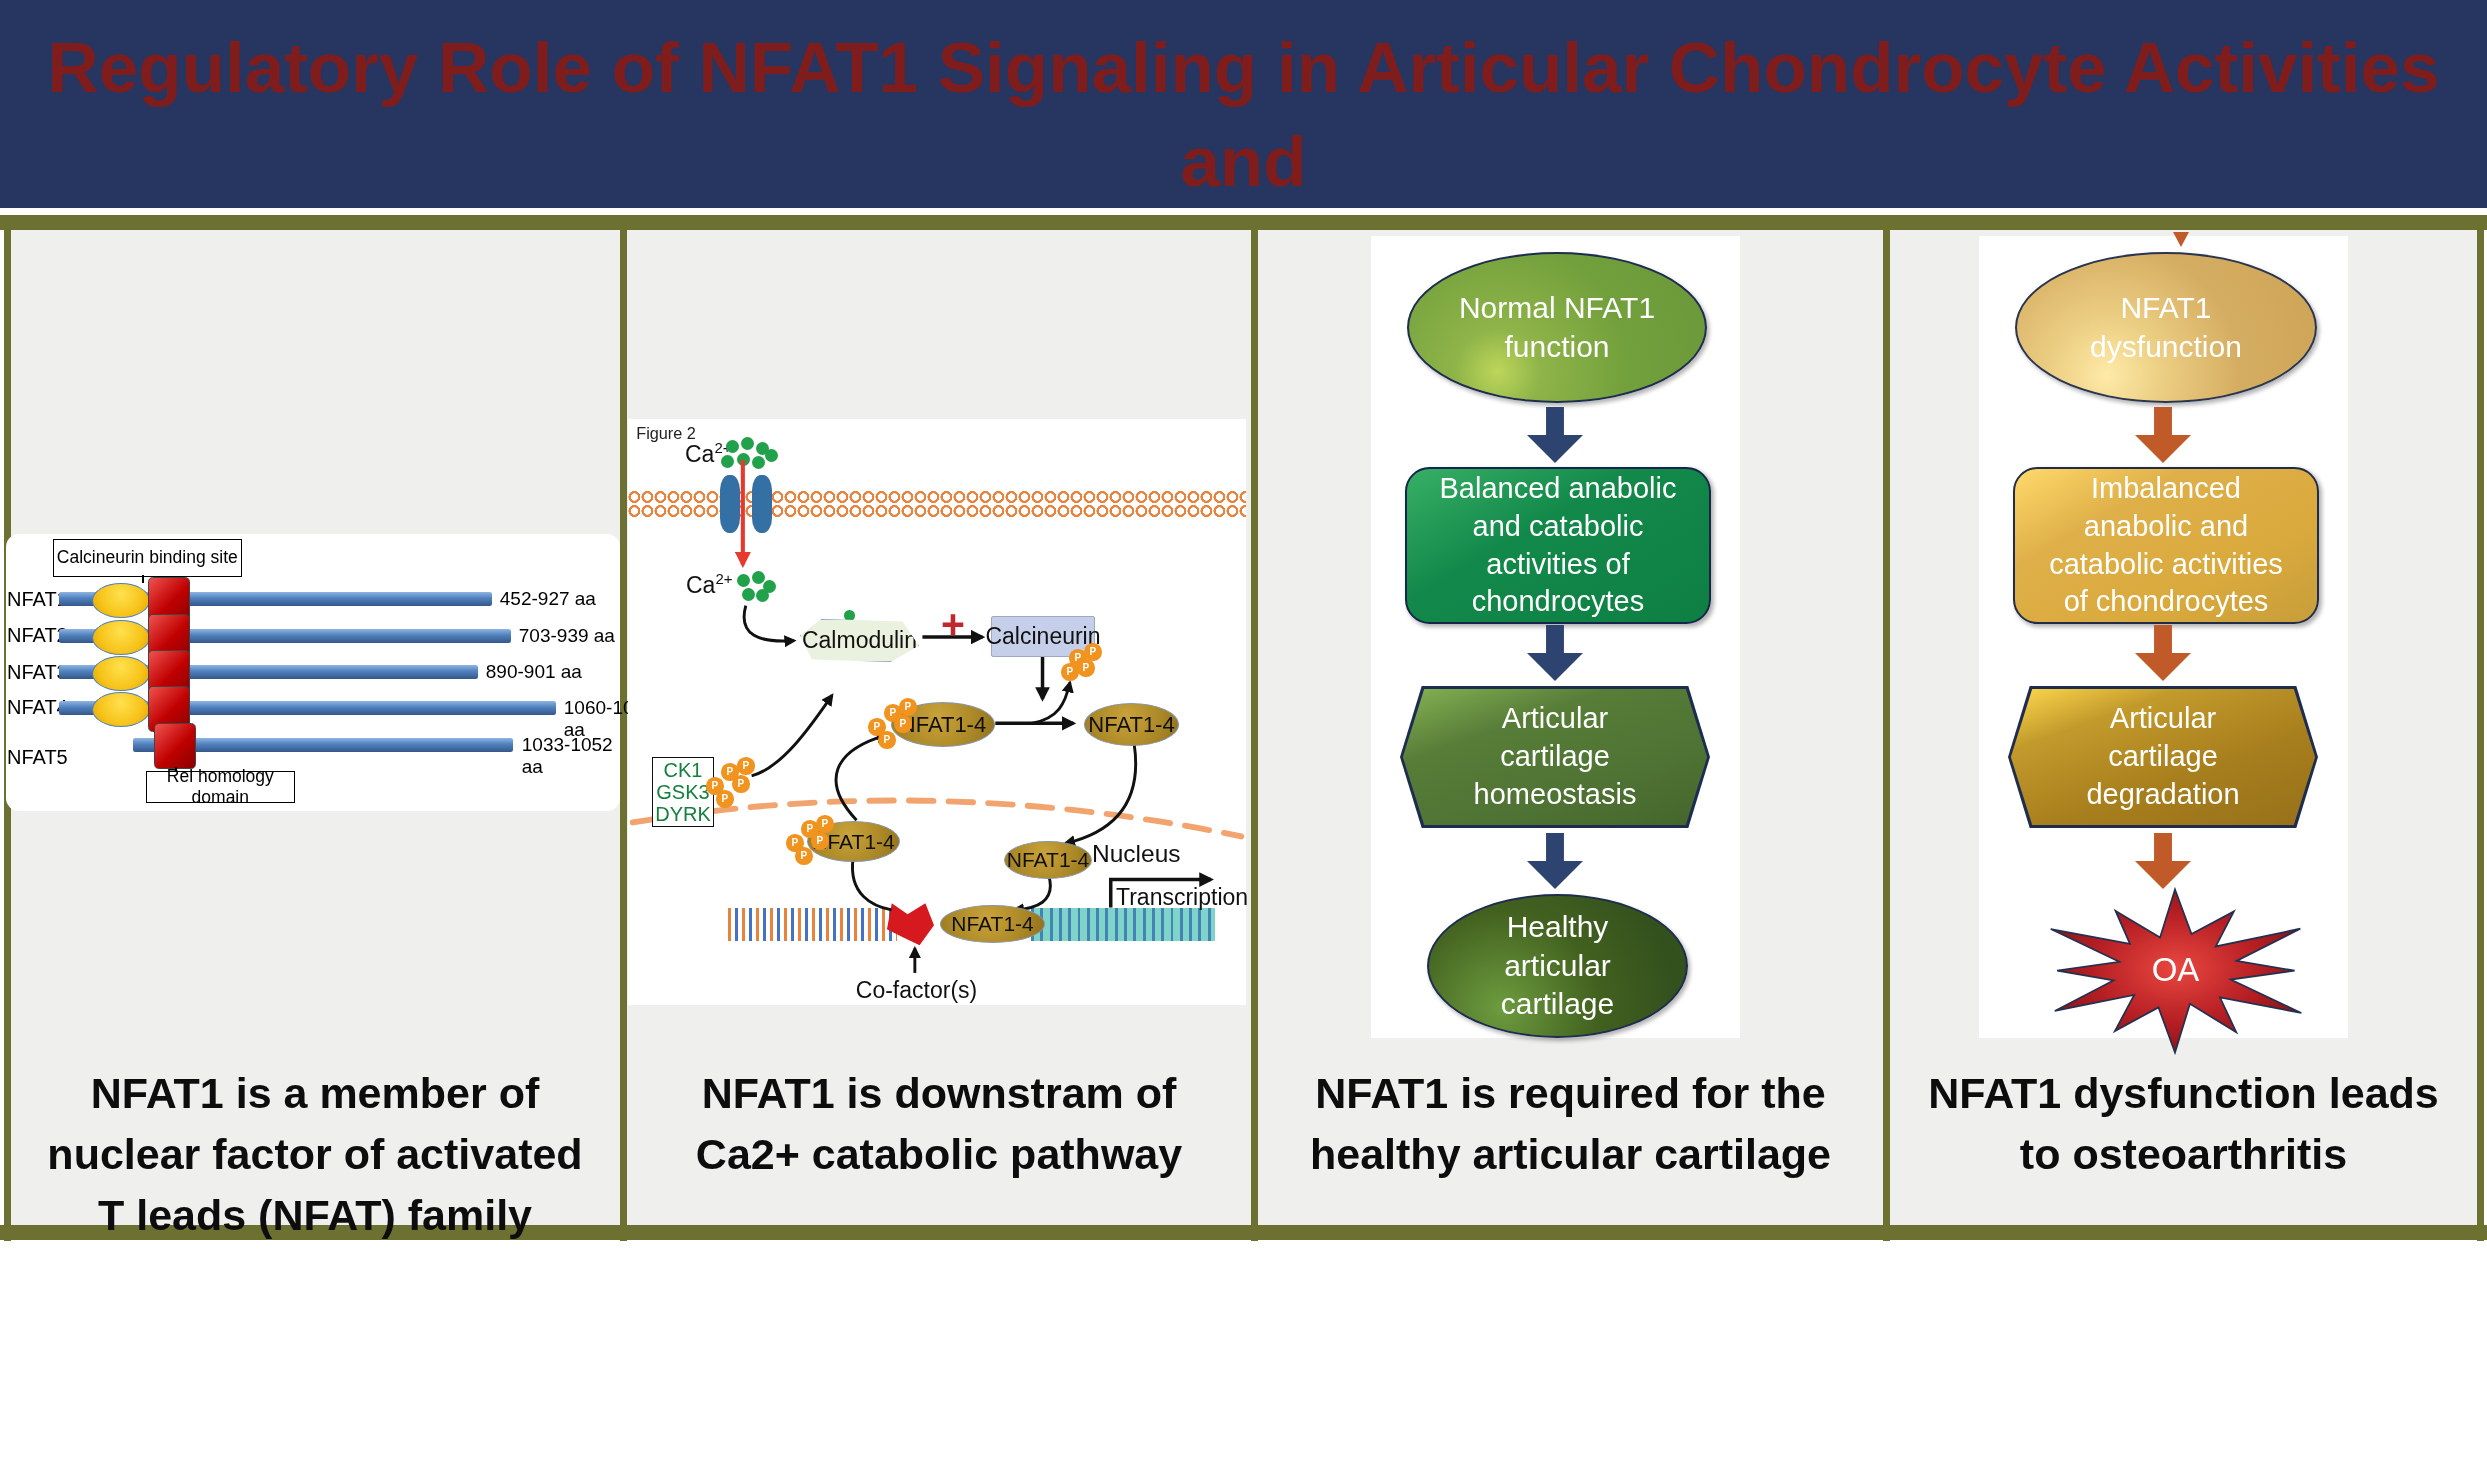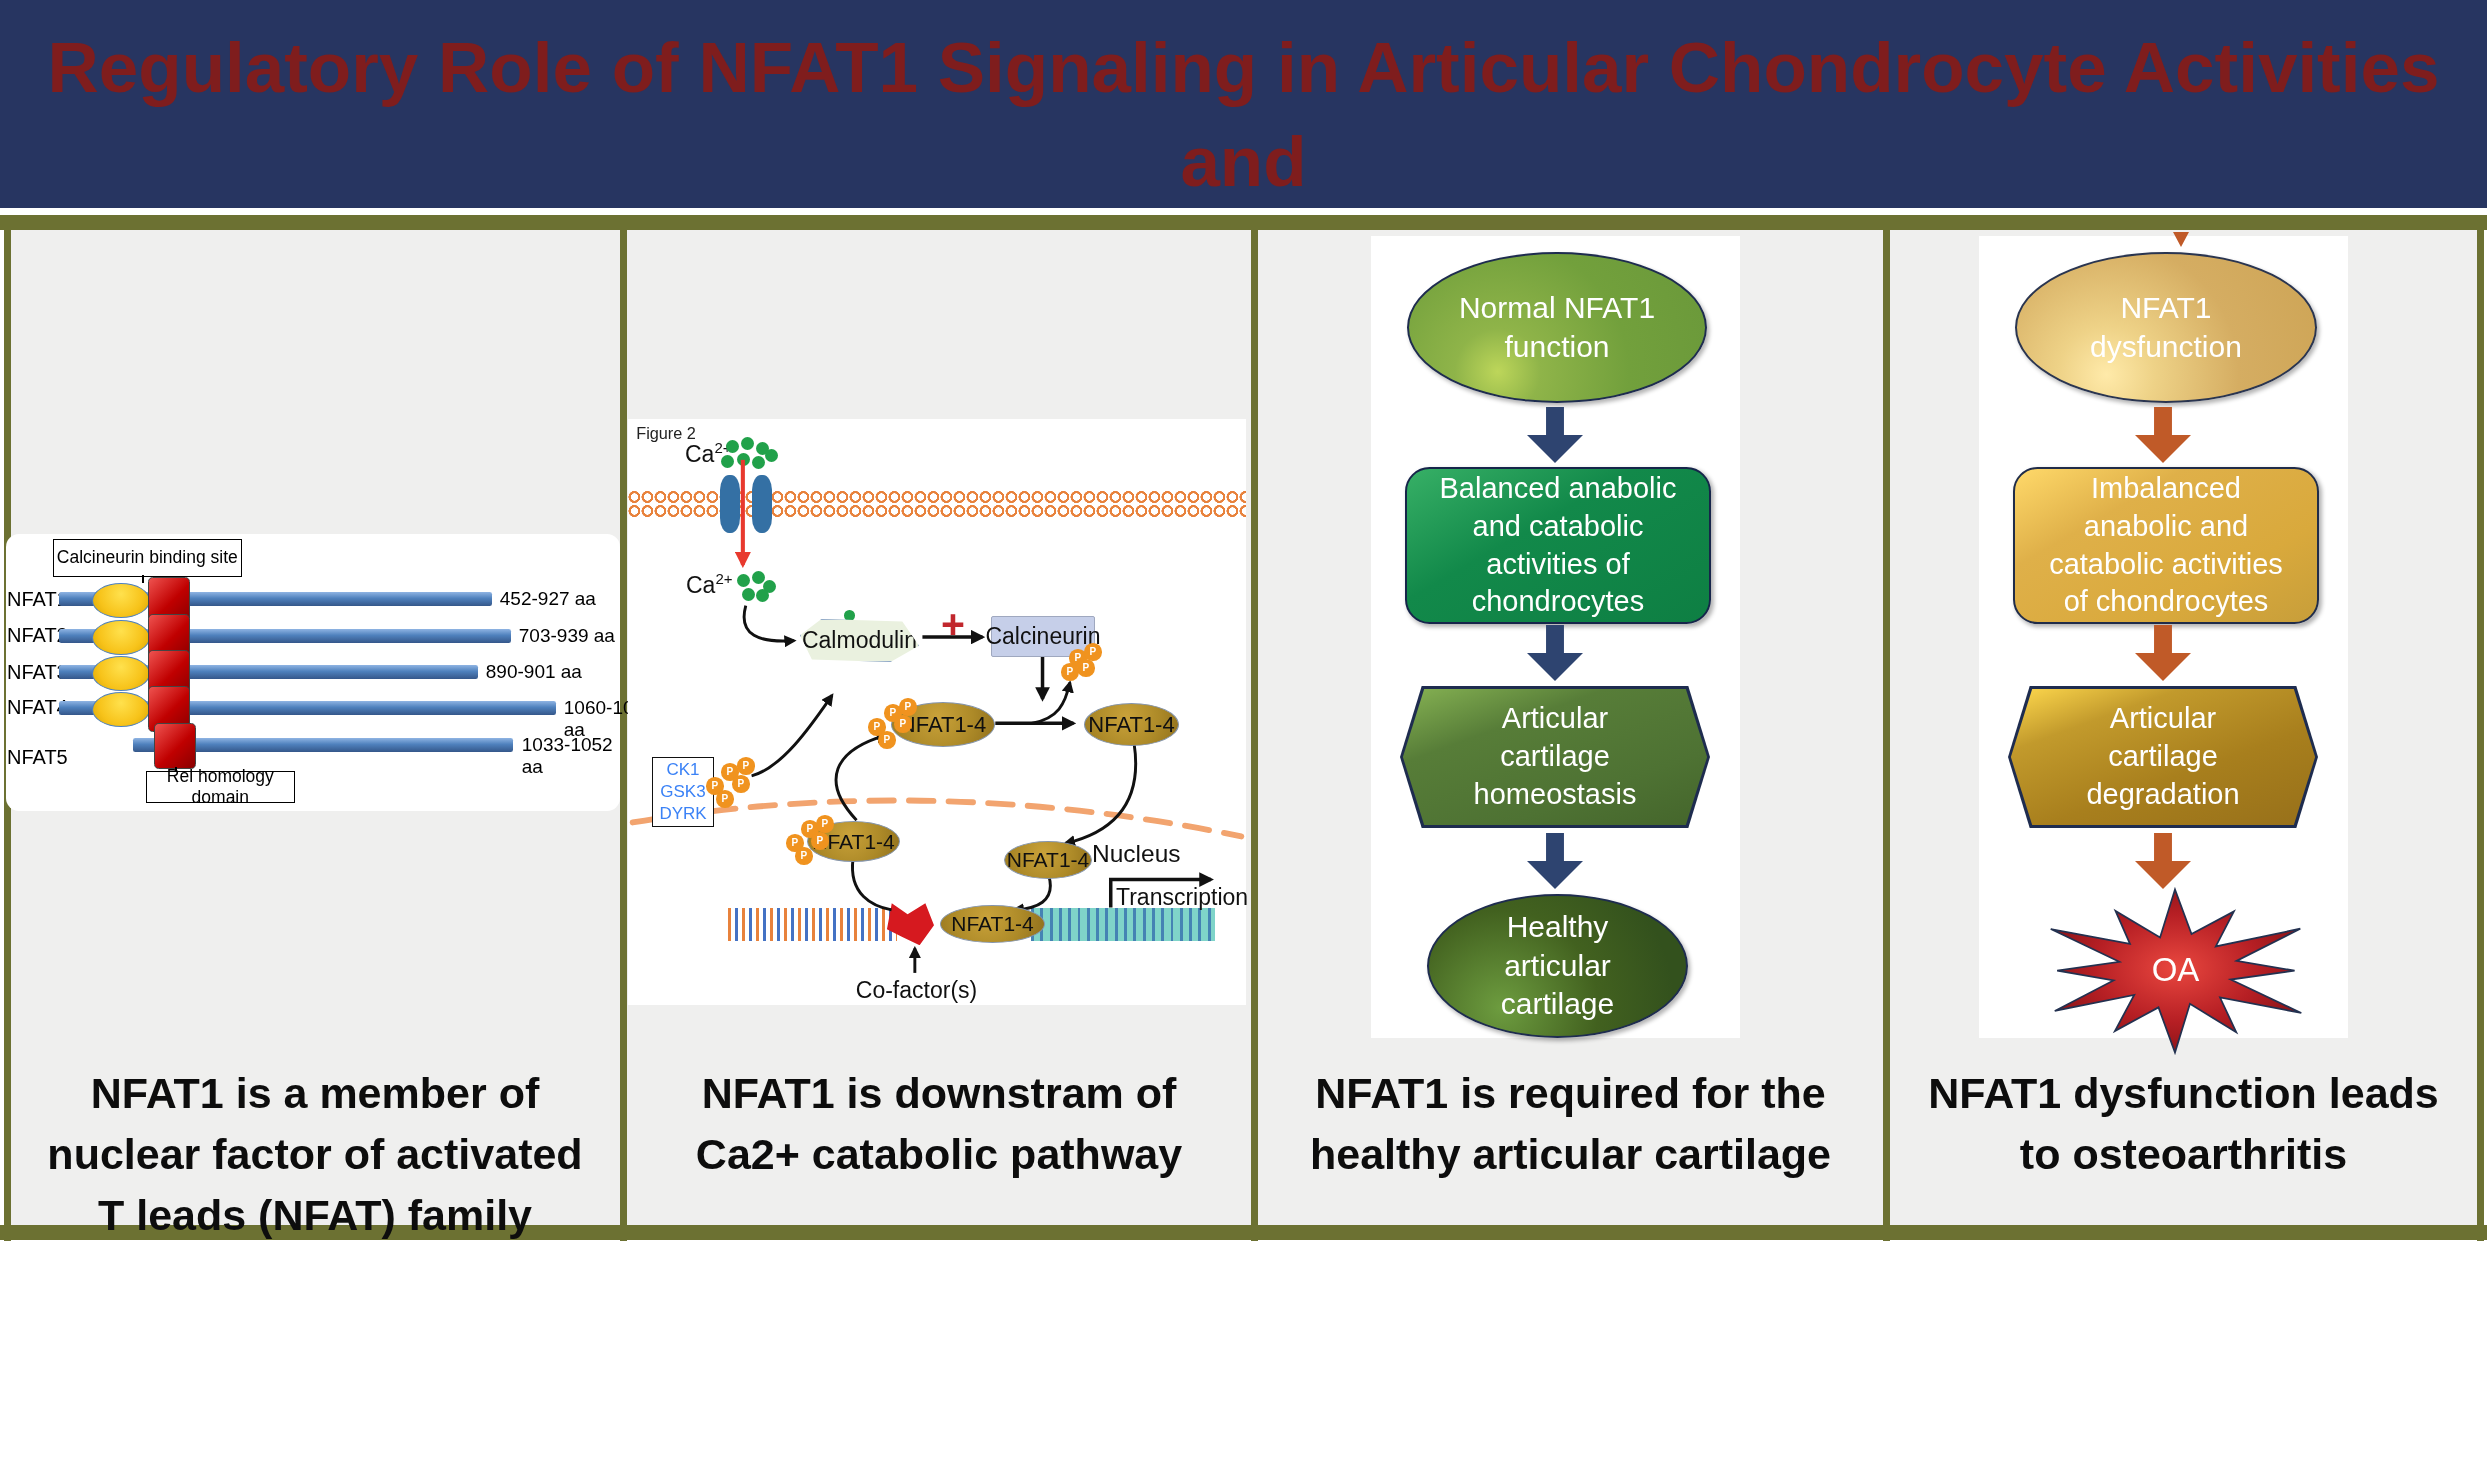--- a/index.html
+++ b/index.html
@@ -52,21 +52,21 @@
     border:1.8px solid #8fa8c8;font-size:23px;color:#111;
     clip-path:polygon(0 38%,18% 0,86% 6%,100% 62%,76% 100%,10% 94%);}
   #calcineurin{left:363px;top:197px;width:102px;height:39px;background:var(--calcineurin_blue);
     border:1.2px solid #9fa8bf;border-radius:2px;font-size:23px;color:#111;}
   #plus-sign{left:313px;top:182px;font-size:41px;font-weight:900;color:#c1272d;}
   .nfat{border-radius:50%;border:1.8px solid #8494ab;color:#101010;
         background:radial-gradient(circle at 45% 32%,#c9a23a,var(--nfat_gold) 55%,#8f6f1c);}
   .pdot{width:17.5px;height:17.5px;border-radius:50%;background:var(--p_orange);color:#fff;
         font-size:10px;font-weight:bold;display:flex;align-items:center;justify-content:center;}
   #kinase-box{left:24px;top:338px;width:60px;height:68px;background:#fff;border:1.8px solid #111;
-        font-size:17px;line-height:22px;color:#3b82f6;}
+        font-size:20px;line-height:22px;color:#15803d;}
   #nucleus-label{left:464px;top:421px;font-size:24.5px;color:#111;}
   #transcription-label{left:488px;top:465px;width:152px;font-size:23px;color:#111;}
   #cofactor-label{left:222px;top:558px;width:133px;text-align:center;font-size:23px;color:#111;}
   #dna{left:100px;top:489px;width:488px;height:33px;}
   #dna-left{left:0;top:0;width:169px;height:33px;
     background:repeating-linear-gradient(90deg,var(--membrane_orange) 0 2.9px,#fff 2.9px 7px,var(--dna_blue) 7px 10px,#fff 10px 14px);}
   #dna-right{left:303px;top:0;width:184px;height:33px;background:var(--dna_teal);
     background-image:repeating-linear-gradient(90deg,rgba(58,117,176,.85) 0 2.9px,rgba(0,0,0,0) 2.9px 9.3px);}
   #cofactor-blob{left:158px;top:-4.7px;width:48px;height:42px;background:var(--red_accent);
     clip-path:polygon(12% 0,45% 26%,82% 0,100% 52%,70% 100%,34% 80%,2% 62%);}

